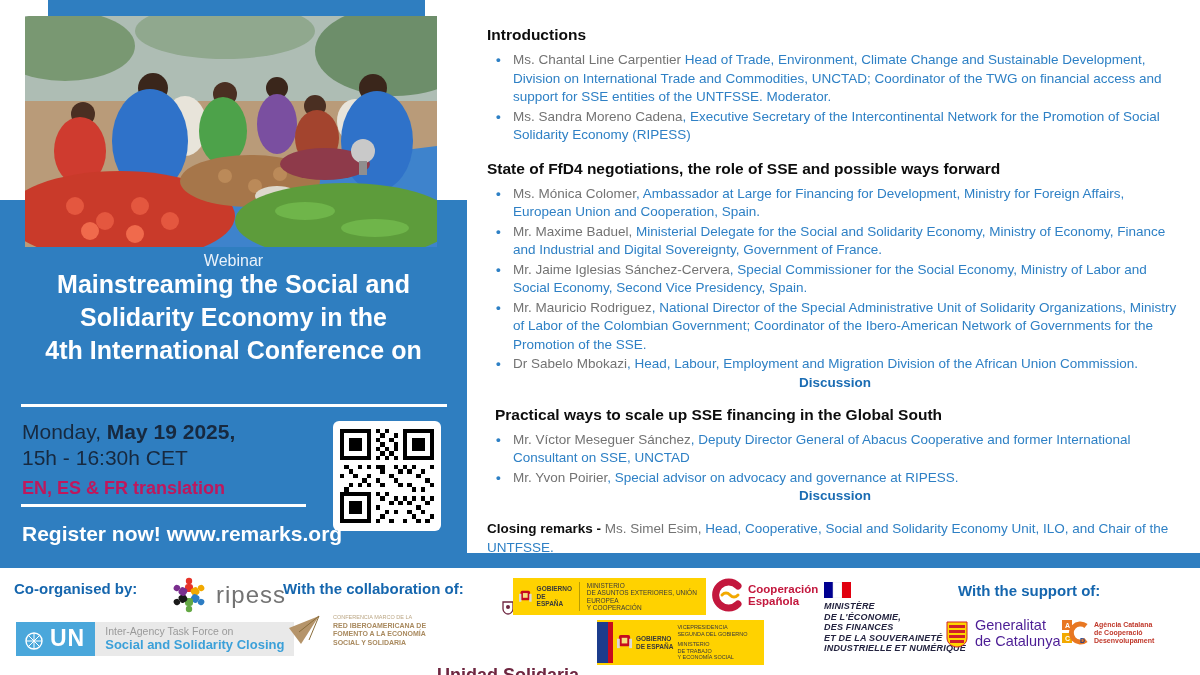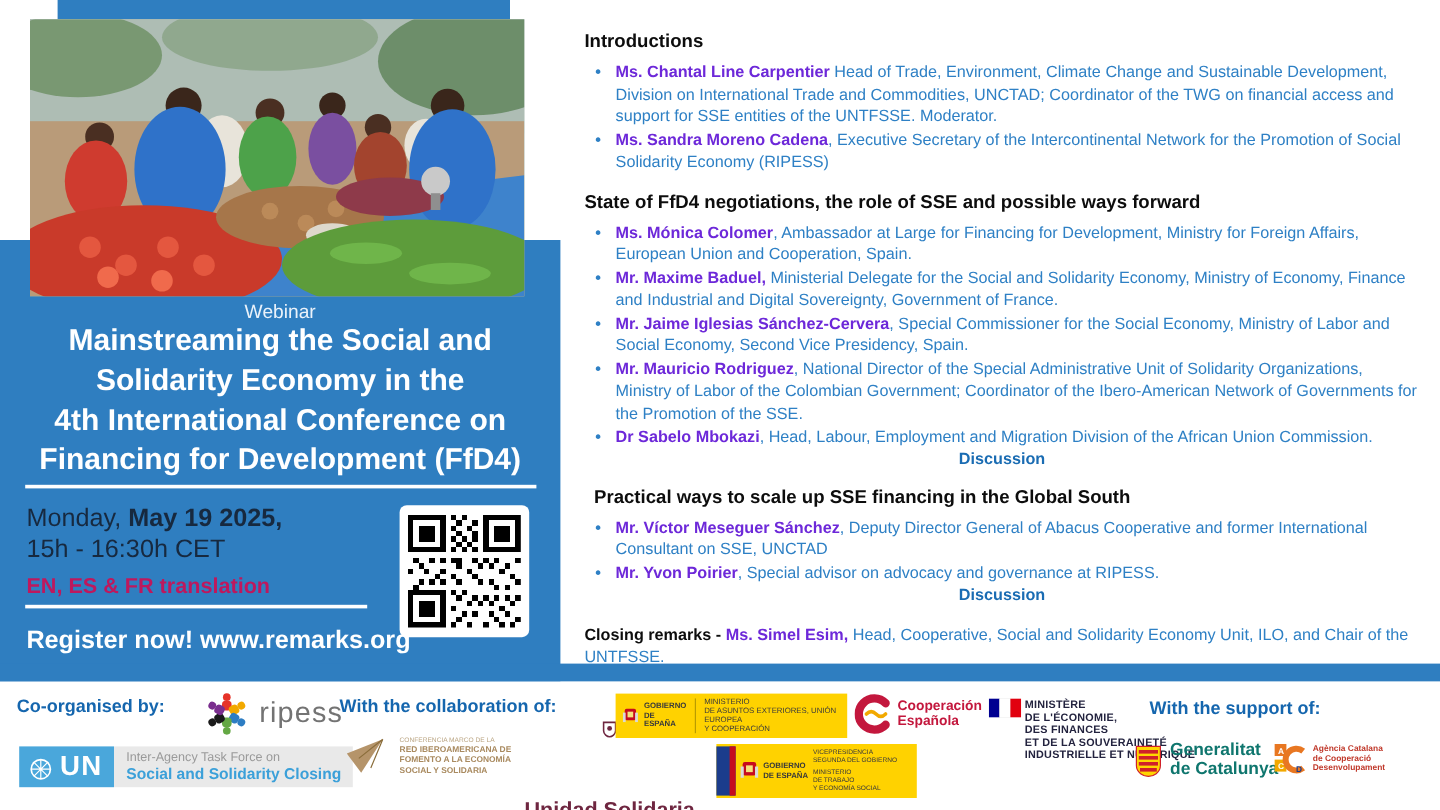--- a/index.html
+++ b/index.html
@@ -20,21 +20,21 @@
   .register{position:absolute;left:22px;top:522px;color:#ffffff;font-size:21px;font-weight:bold;cursor:pointer;}
   .qr-box{position:absolute;left:333px;top:421px;width:108px;height:110px;background:#ffffff;
           border-radius:6px;display:flex;align-items:center;justify-content:center;}
   
   .right{position:absolute;left:487px;top:26px;width:696px;color:#2e80c5;}
   .right h2{font-size:15.5px;font-weight:bold;color:#0d0d0d;margin:0 0 7px 0;}
   .right h2.indent{padding-left:8px;}
   .right ul{list-style:none;margin:0 0 15px 0;padding:0 0 0 9px;}
   .right li{position:relative;padding-left:17px;font-size:13.5px;line-height:18.5px;margin:0 0 1px 0;}
   .right li::before{content:"\2022";position:absolute;left:0;top:0;color:#2e80c5;font-weight:bold;}
-  .nm{font-weight:bold;color:#6d28d9;}
+  .nm{font-weight:normal;color:#737373;}
   .discussion{text-align:center;font-size:13.5px;font-weight:bold;color:#1a6cb3;margin:1px 0 16px 0;}
   .closing{font-size:13.5px;line-height:18.5px;margin-top:17px;}
   .closing .pfx{font-weight:bold;color:#0d0d0d;}
   
   .blue-strip{position:absolute;left:0;top:553px;width:1200px;height:15px;background:#2f7ec0;}
   .footer{position:absolute;left:0;top:568px;width:1200px;height:107px;background:#ffffff;}
   .flabel{position:absolute;font-size:15px;font-weight:bold;color:#1566ae;}
   .logo{position:absolute;display:flex;align-items:center;gap:6px;}
   .ripess-text{font-size:24px;color:#737373;letter-spacing:1px;}
   .un-blue{background:#4aa7db;color:#fff;display:flex;align-items:flex-end;gap:5px;
@@ -46,21 +46,21 @@
   .ibero-txt{font-size:7px;line-height:8.5px;color:#a98a5f;font-weight:bold;}
   .ibero-small{font-size:5.5px;color:#bba684;font-weight:normal;}
   .unidad-txt{font-size:18px;font-weight:bold;color:#6e2640;text-align:center;margin-top:48px;}
   .flag-underline{display:flex;height:3px;width:34px;margin:2px auto 0;}
   .flag-underline i{flex:1;}
   .gob-yellow{background:#ffd200;display:flex;align-items:center;box-sizing:border-box;padding:2px 6px;gap:5px;}
   .gob-txt{font-size:6.5px;line-height:7.5px;color:#3a3a3a;font-weight:bold;}
   .gob-div{width:1px;align-self:stretch;background:#b99c00;margin:2px 2px;}
   .coop-txt{font-size:11.5px;line-height:12.5px;font-weight:bold;color:#c3173d;}
   .fr-txt{font-size:9px;line-height:10.5px;font-weight:bold;color:#23233f;letter-spacing:.2px;}
-  .gen-txt{font-size:14.5px;line-height:15.5px;font-weight:bold;color:#0f766e;}
+  .gen-txt{font-size:14.5px;line-height:15.5px;font-weight:normal;color:#4c1d95;}
   .accd-txt{font-size:7px;line-height:8px;color:#c0392b;font-weight:bold;}
   .eu-strip{width:16px;height:41px;background:#1b3c8c;position:relative;}
   .eu-strip::after{content:"";position:absolute;right:0;top:0;width:5px;height:41px;background:#c60b1e;}
 </style>
 </head>
 <body>
 
 <div class="top-bar"></div>
 <div class="blue-panel"></div>
 
@@ -107,21 +107,20 @@
     <circle cx="338" cy="135" r="12" fill="#c9c9c9"></circle>
       <rect x="334" y="145" width="8" height="14" fill="#8f8f8f"></rect>
   </svg>
 </div>
 
 <div class="kicker">Webinar</div>
 <div class="title">
   <div>Mainstreaming the Social and</div>
   <div>Solidarity Economy in the</div>
   <div>4th International Conference on</div>
-  <div>Financing for Development (FfD4)</div>
 </div>
 <div class="rule1"></div>
 <div class="date-line"><span>Monday, </span><b>May 19 2025,</b></div>
 <div class="time-line">15h - 16:30h CET</div>
 <div class="translation">EN, ES &amp; FR translation</div>
 <div class="rule2"></div>
 <div class="register">Register now! www.remarks.org</div>
 
 <div class="qr-box">
   <svg width="94" height="94" viewBox="0 0 21 21" shape-rendering="crispEdges">
@@ -300,21 +299,21 @@
     <div class="gob-txt" style="font-weight:normal;font-size:5.5px;line-height:6.5px;">
       <div>VICEPRESIDENCIA</div>
       <div>SEGUNDA DEL GOBIERNO</div>
       <div style="height:4px;"></div>
       <div>MINISTERIO</div>
       <div>DE TRABAJO</div>
       <div>Y ECONOMÍA SOCIAL</div>
     </div>
   </div>
 
-  <div class="logo" style="left:824px;top:14px;flex-direction:row;align-items:flex-start;gap:3px;">
+  <div class="logo" style="left:824px;top:14px;flex-direction:column;align-items:flex-start;gap:3px;font-style:italic;">
     <svg width="27" height="16" viewBox="0 0 27 16">
       <rect x="0" y="0" width="9" height="16" fill="#000091"></rect>
       <rect x="9" y="0" width="9" height="16" fill="#ffffff" stroke="#ddd" stroke-width=".5"></rect>
       <rect x="18" y="0" width="9" height="16" fill="#e1000f"></rect>
     </svg>
     <div class="fr-txt">
       <div>MINISTÈRE</div>
       <div>DE L'ÉCONOMIE,</div>
       <div>DES FINANCES</div>
       <div>ET DE LA SOUVERAINETÉ</div>

